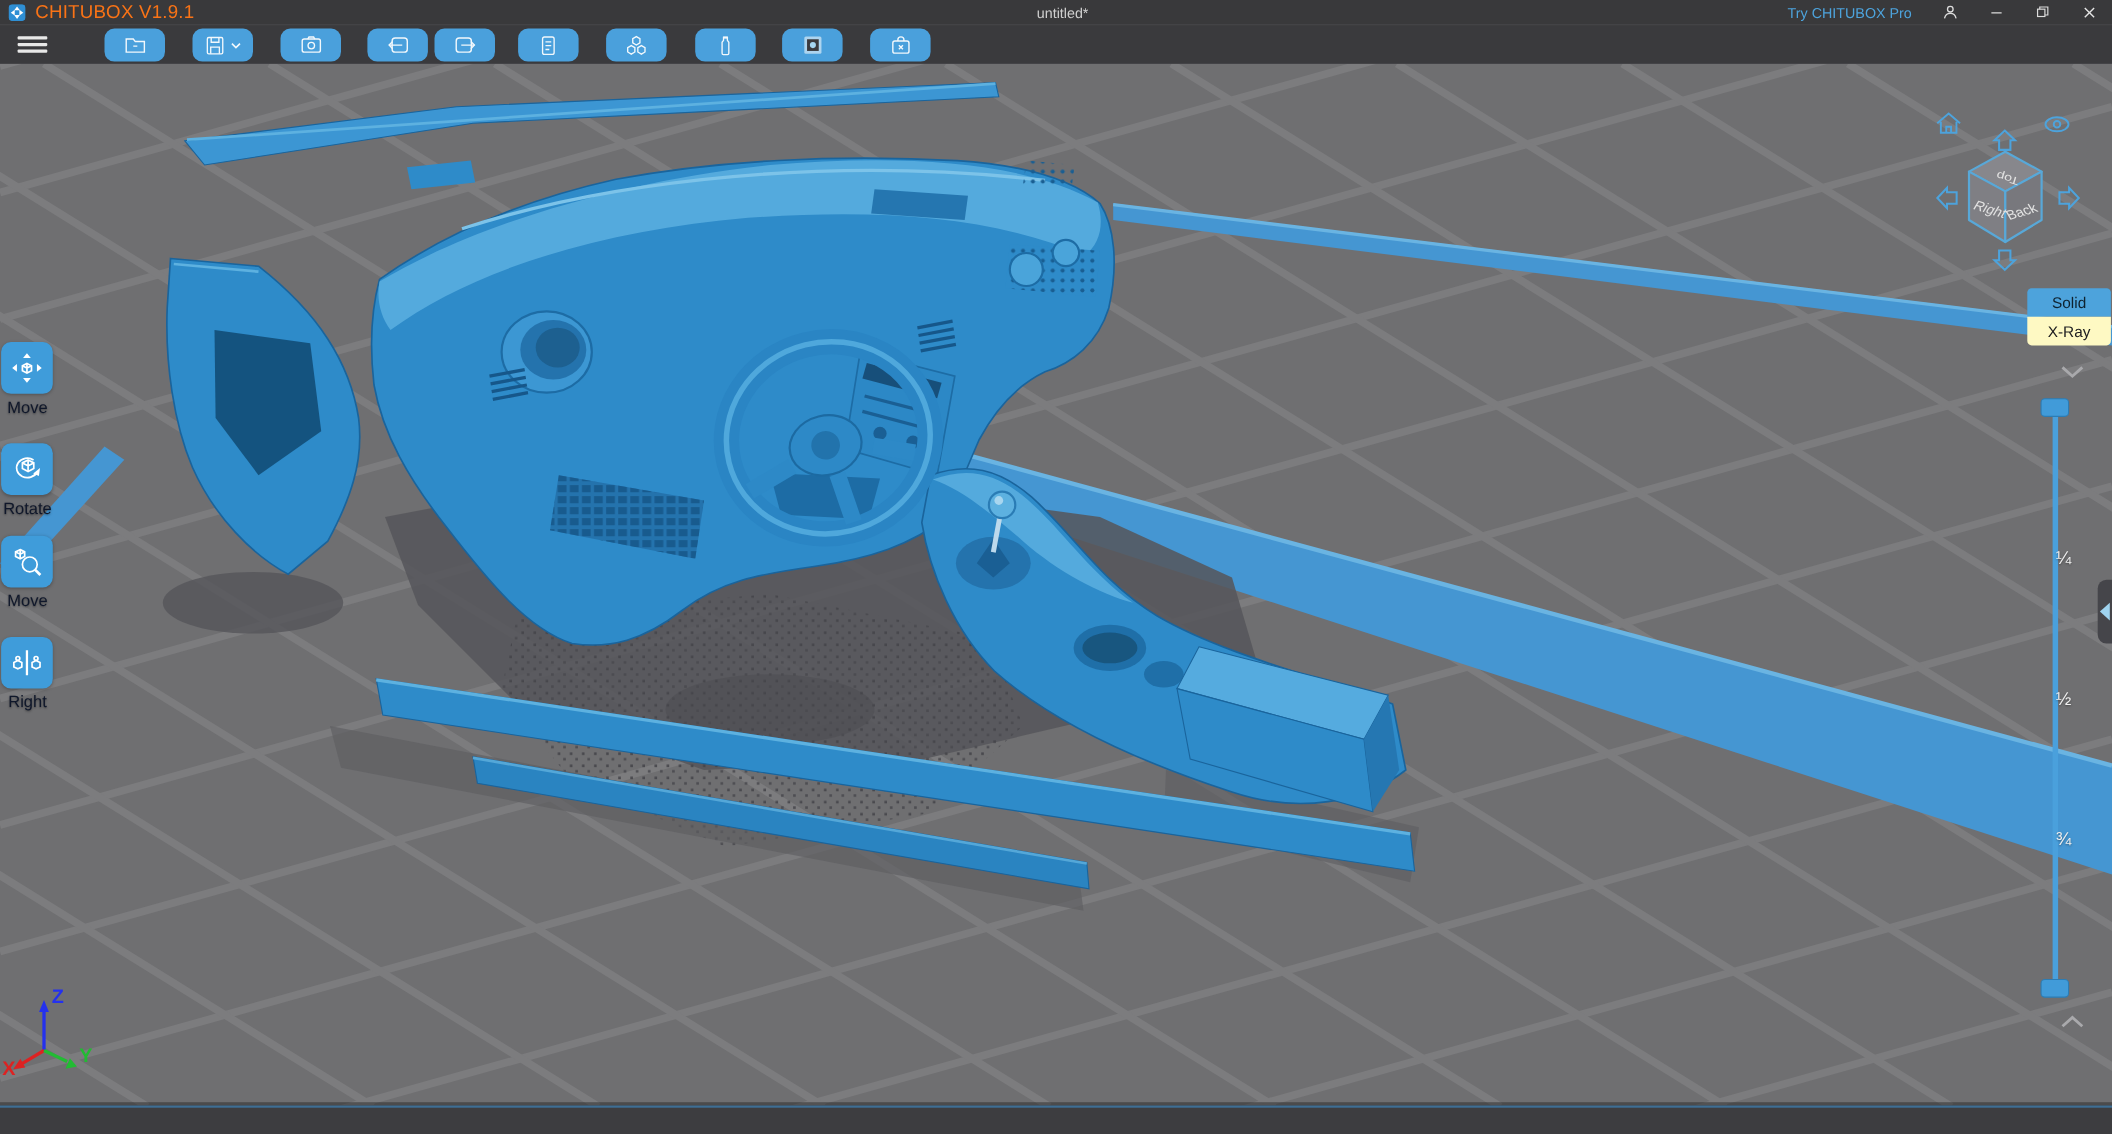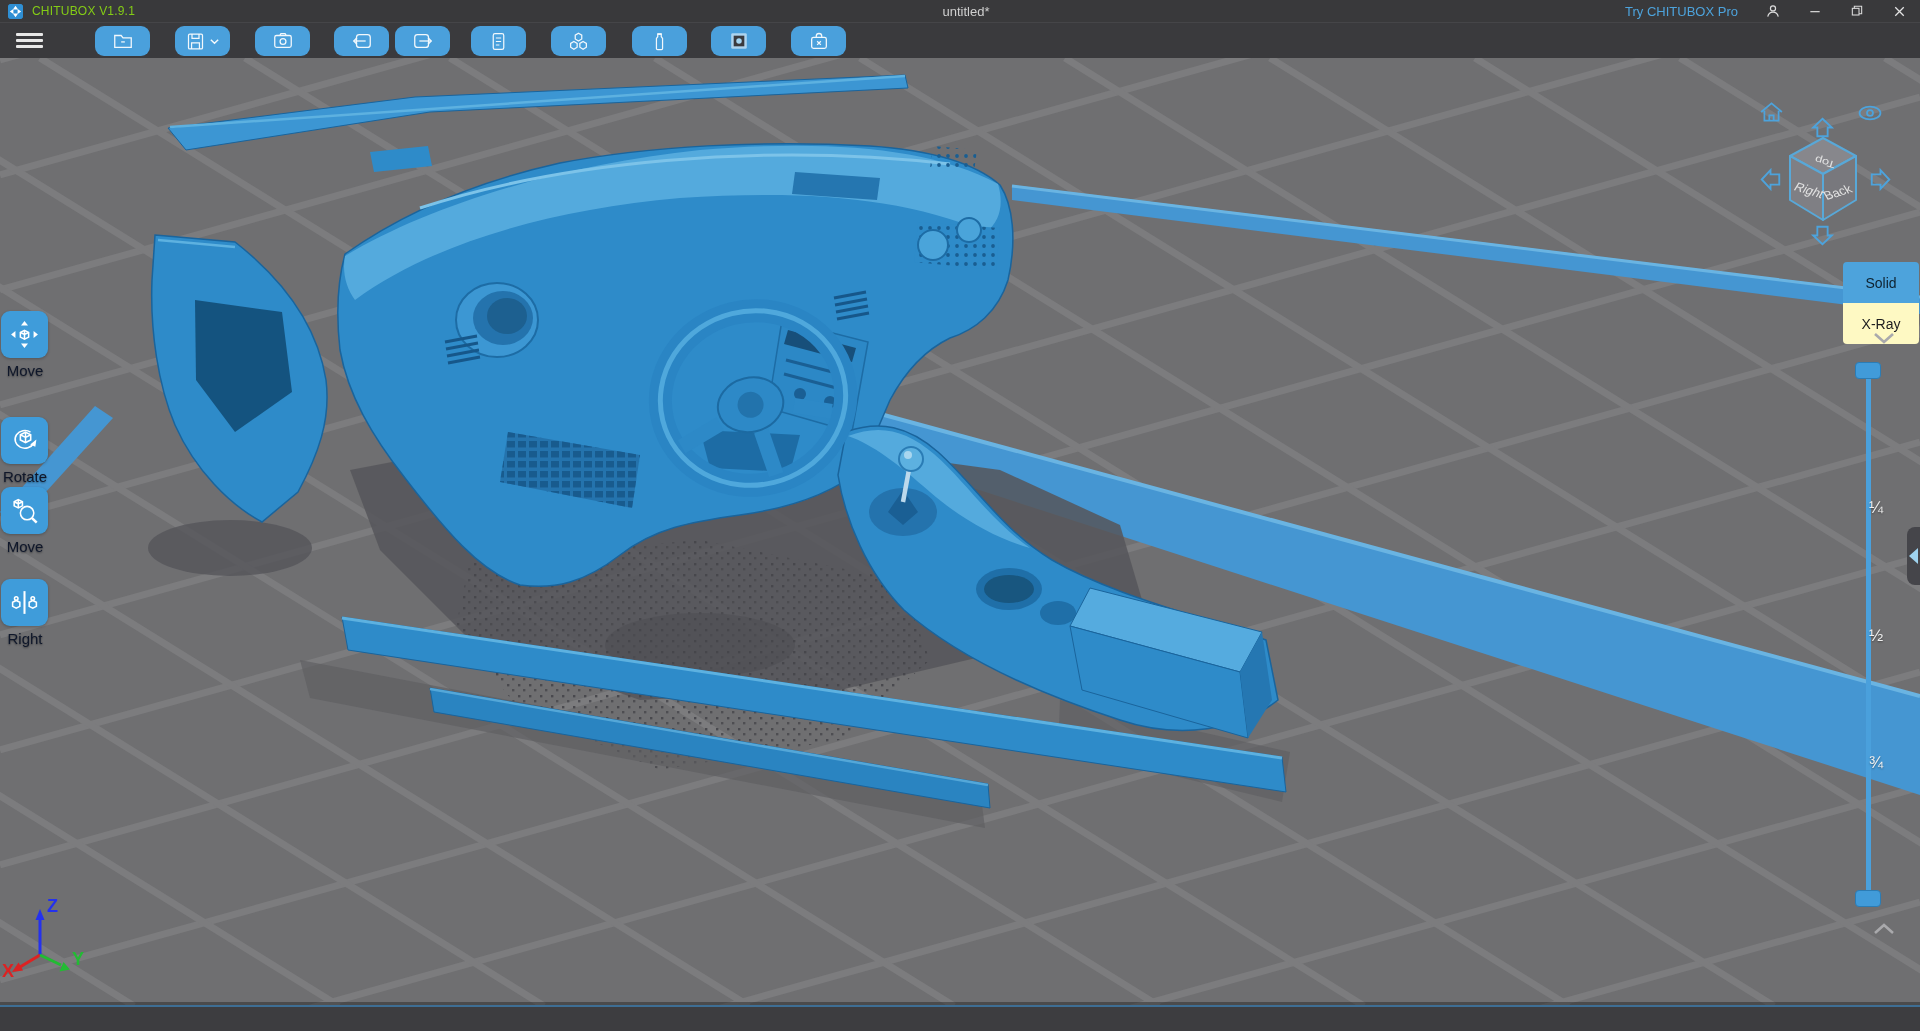--- a/index.html
+++ b/index.html
@@ -5,21 +5,21 @@
   html,body{margin:0;padding:0}
   body{width:1920px;height:1031px;position:relative;overflow:hidden;
        background:#6f6f71;font-family:"Liberation Sans",sans-serif;
        -webkit-font-smoothing:antialiased}
 
   
   .titlebar{position:absolute;top:0;left:0;width:1920px;height:22px;
             background:#39393b;z-index:40;display:flex;align-items:center}
   .logo{width:15px;height:15px;border-radius:3px;background:#2f8fd4;
         margin-left:8px;flex:0 0 auto}
-  .app-title{color:#84cc16;font-size:12px;margin-left:9px;letter-spacing:.2px}
+  .app-title{color:#f97316;font-size:17px;margin-left:9px;letter-spacing:.2px}
   .doc-title{position:absolute;left:12px;right:0;text-align:center;color:#cfcfcf;
              font-size:13px;pointer-events:none}
   .tb-right{margin-left:auto;display:flex;align-items:center;height:22px}
   .pro-link{color:#4da3dc;font-size:13px;margin-right:14px;cursor:pointer}
   .winbtn{width:42px;height:22px;display:flex;align-items:center;justify-content:center}
 
   
   .toolbar{position:absolute;top:22px;left:0;width:1920px;height:36px;
            background:#3a3a3d;border-top:1px solid #454548;z-index:40;box-sizing:border-box}
   .hamburger{position:absolute;left:16px;top:7px;width:27px;height:21px;cursor:pointer}
@@ -38,21 +38,21 @@
   
   .tool{position:absolute;left:1px;width:48px;text-align:center;z-index:20}
   .tool .btn{width:47px;height:47px;border-radius:9px;background:#3f9cda;
              display:flex;align-items:center;justify-content:center;cursor:pointer;
              box-shadow:0 1px 3px rgba(0,0,0,.25)}
   .tool .lbl{color:#0f172a;font-size:15px;margin-top:4px;text-shadow:0 1px 2px rgba(0,0,0,.45)}
 
   
   .rctl{position:absolute;z-index:20;cursor:pointer}
   .mode-toggle{position:absolute;left:1843px;top:262px;width:76px;z-index:20}
-  .mode-btn{height:41px;font-size:14px;display:flex;align-items:center;
+  .mode-btn{height:26px;font-size:14px;display:flex;align-items:center;
             justify-content:center;cursor:pointer}
   .mode-solid{background:#4da3dc;color:#0e2230;border-radius:4px 4px 0 0}
   .mode-xray{background:#fef9c3;color:#1d1d1f;border-radius:0 0 4px 4px}
 
   .slider-track{position:absolute;left:1866px;top:370px;width:5px;height:532px;
                 background:#4aa0dc;z-index:20;cursor:pointer}
   .slider-handle{position:absolute;left:1855px;width:26px;height:17px;border-radius:4px;
                  background:#419bd9;border:1px solid #2c7cb4;box-sizing:border-box;
                  z-index:21;cursor:grab}
   .frac{position:absolute;left:1858px;width:36px;text-align:center;color:#f0f0f0;
@@ -324,21 +324,21 @@
       <g fill="#fff" stroke="none">
         <polygon points="15,2 11.6,6.2 18.4,6.2"></polygon>
           <polygon points="15,28 11.6,23.8 18.4,23.8"></polygon>
         <polygon points="2,15 6.2,11.6 6.2,18.4"></polygon>
           <polygon points="28,15 23.8,11.6 23.8,18.4"></polygon>
       </g>
     </svg>
   </div>
   <div class="lbl">Move</div>
 </div>
-<div class="tool" style="top:417px">
+<div class="tool" style="top:403px">
   <div class="btn">
     <svg width="31" height="31" viewBox="0 0 30 30" fill="none" stroke="#fff" stroke-width="1.5">
       <polygon points="16,7 21,9.5 21,14.5 16,17 11,14.5 11,9.5"></polygon>
         <path d="M16 7v10M11 9.5l5 2.5 5-2.5"></path>
       <path d="M24 17.5a9.5 8.5 0 1 1-3.2-10.6"></path>
       <polygon points="26.5,14 25.5,21 20.5,18.8" fill="#fff" stroke="none"></polygon>
     </svg>
   </div>
   <div class="lbl">Rotate</div>
 </div>

